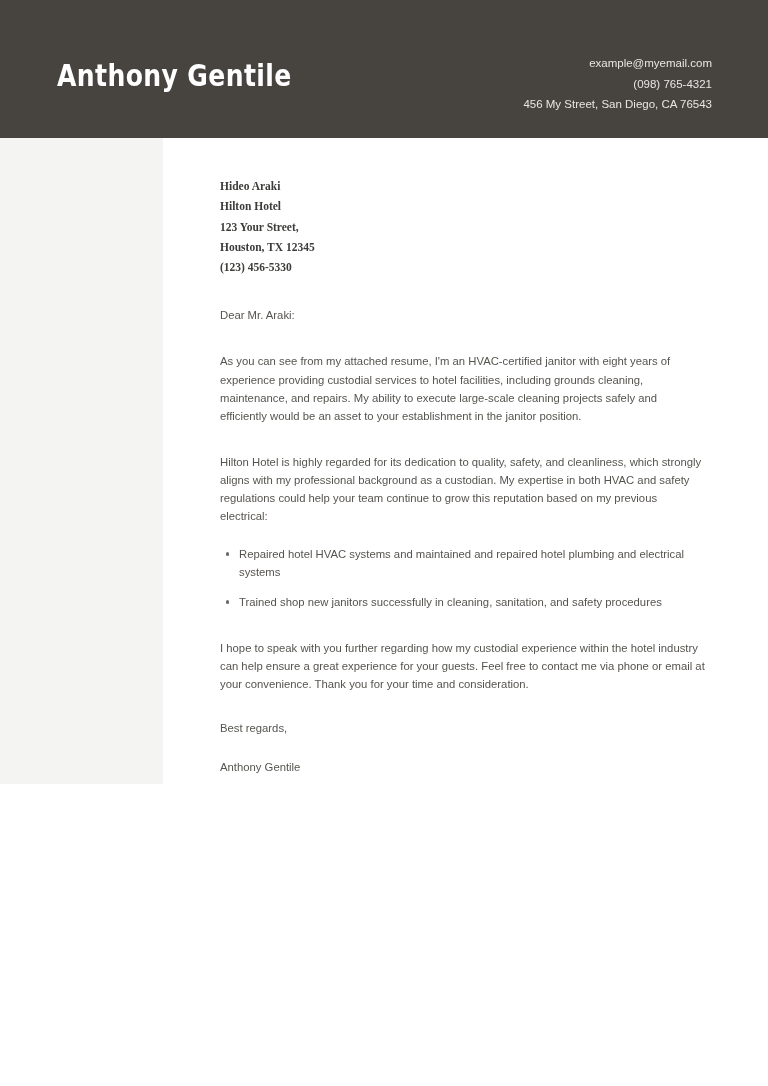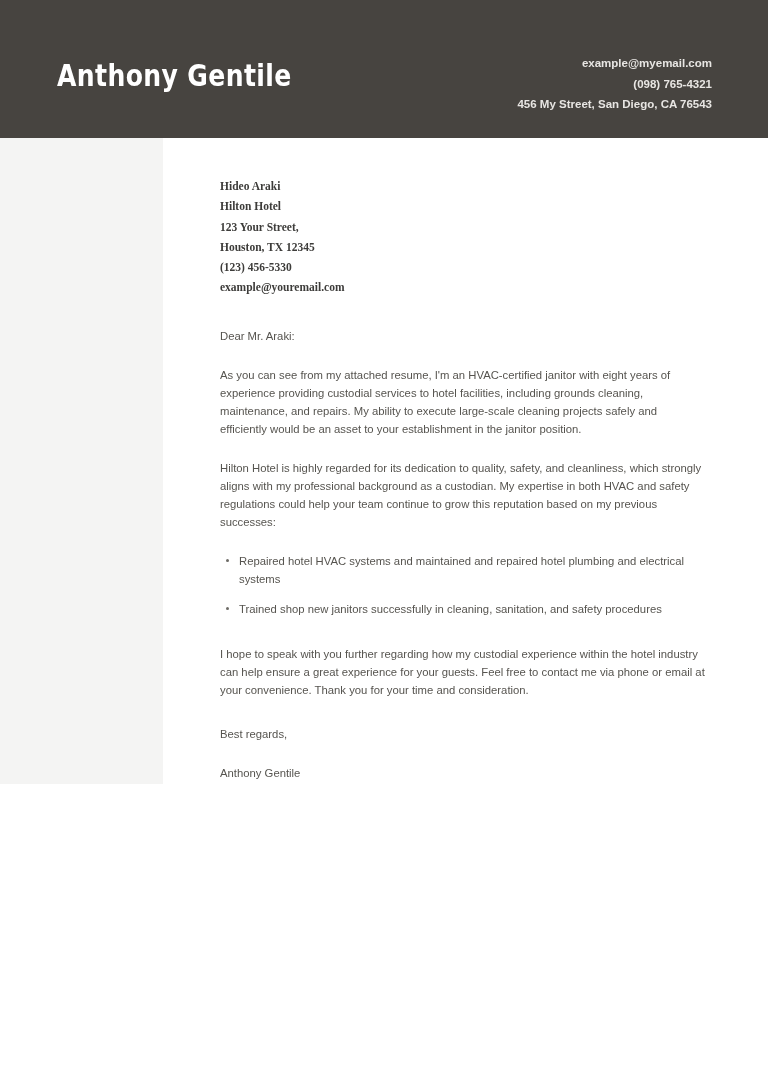--- a/index.html
+++ b/index.html
@@ -62,21 +62,20 @@
     right: 56px;
     top: 53px;
     text-align: right;
     color: #e8e6e3;
     font-size: 11.5px;
     line-height: 20.5px;
     font-family: "Liberation Sans", sans-serif;
   }
   .header-contact div {
     white-space: nowrap;
-    font-weight: bold;
   }
 
   
   .letter {
     position: absolute;
     left: 220px;
     top: 176px;
     width: 487px;
   }
 
@@ -93,21 +92,21 @@
 
   .salutation {
     margin-top: 29px;
     color: #56544f;
     font-size: 11.3px;
     line-height: 18px;
     font-family: "Liberation Sans", sans-serif;
   }
 
   .para {
-    margin-top: 21px;
+    margin-top: 28px;
     color: #56544f;
     font-size: 11.3px;
     line-height: 18.1px;
     text-align: left;
     font-family: "Liberation Sans", sans-serif;
   }
 
   .bullets {
     margin: 20px 0 0 0;
     padding: 0;
@@ -171,28 +170,27 @@
   </div>
 
   <div class="letter">
 
     <div class="recipient">
       <div>Hideo Araki</div>
       <div>Hilton Hotel</div>
       <div>123 Your Street,</div>
       <div>Houston, TX 12345</div>
       <div>(123) 456-5330</div>
-      <div>example@youremail.com</div>
     </div>
 
     <div class="salutation">Dear Mr. Araki:</div>
 
     <div class="para">As you can see from my attached resume, I'm an HVAC-certified janitor  with eight years of experience providing custodial services to hotel  facilities, including grounds cleaning, maintenance, and repairs. My  ability to execute large-scale cleaning projects safely and efficiently  would be an asset to your establishment in the janitor position.</div>
 
-    <div class="para">Hilton Hotel is highly regarded for its dedication to quality,  safety, and cleanliness, which strongly aligns with my professional  background as a custodian. My expertise in both HVAC and safety  regulations could help your team continue to grow this reputation based  on my previous successes:</div>
+    <div class="para">Hilton Hotel is highly regarded for its dedication to quality,  safety, and cleanliness, which strongly aligns with my professional  background as a custodian. My expertise in both HVAC and safety  regulations could help your team continue to grow this reputation based  on my previous electrical:</div>
 
     <ul class="bullets">
       <li>
         <span class="dot"></span>
         <span>Repaired hotel HVAC systems and maintained and repaired hotel plumbing and electrical systems</span>
       </li>
       <li>
         <span class="dot"></span>
         <span>Trained shop new janitors successfully in cleaning, sanitation, and safety procedures</span>
       </li>

